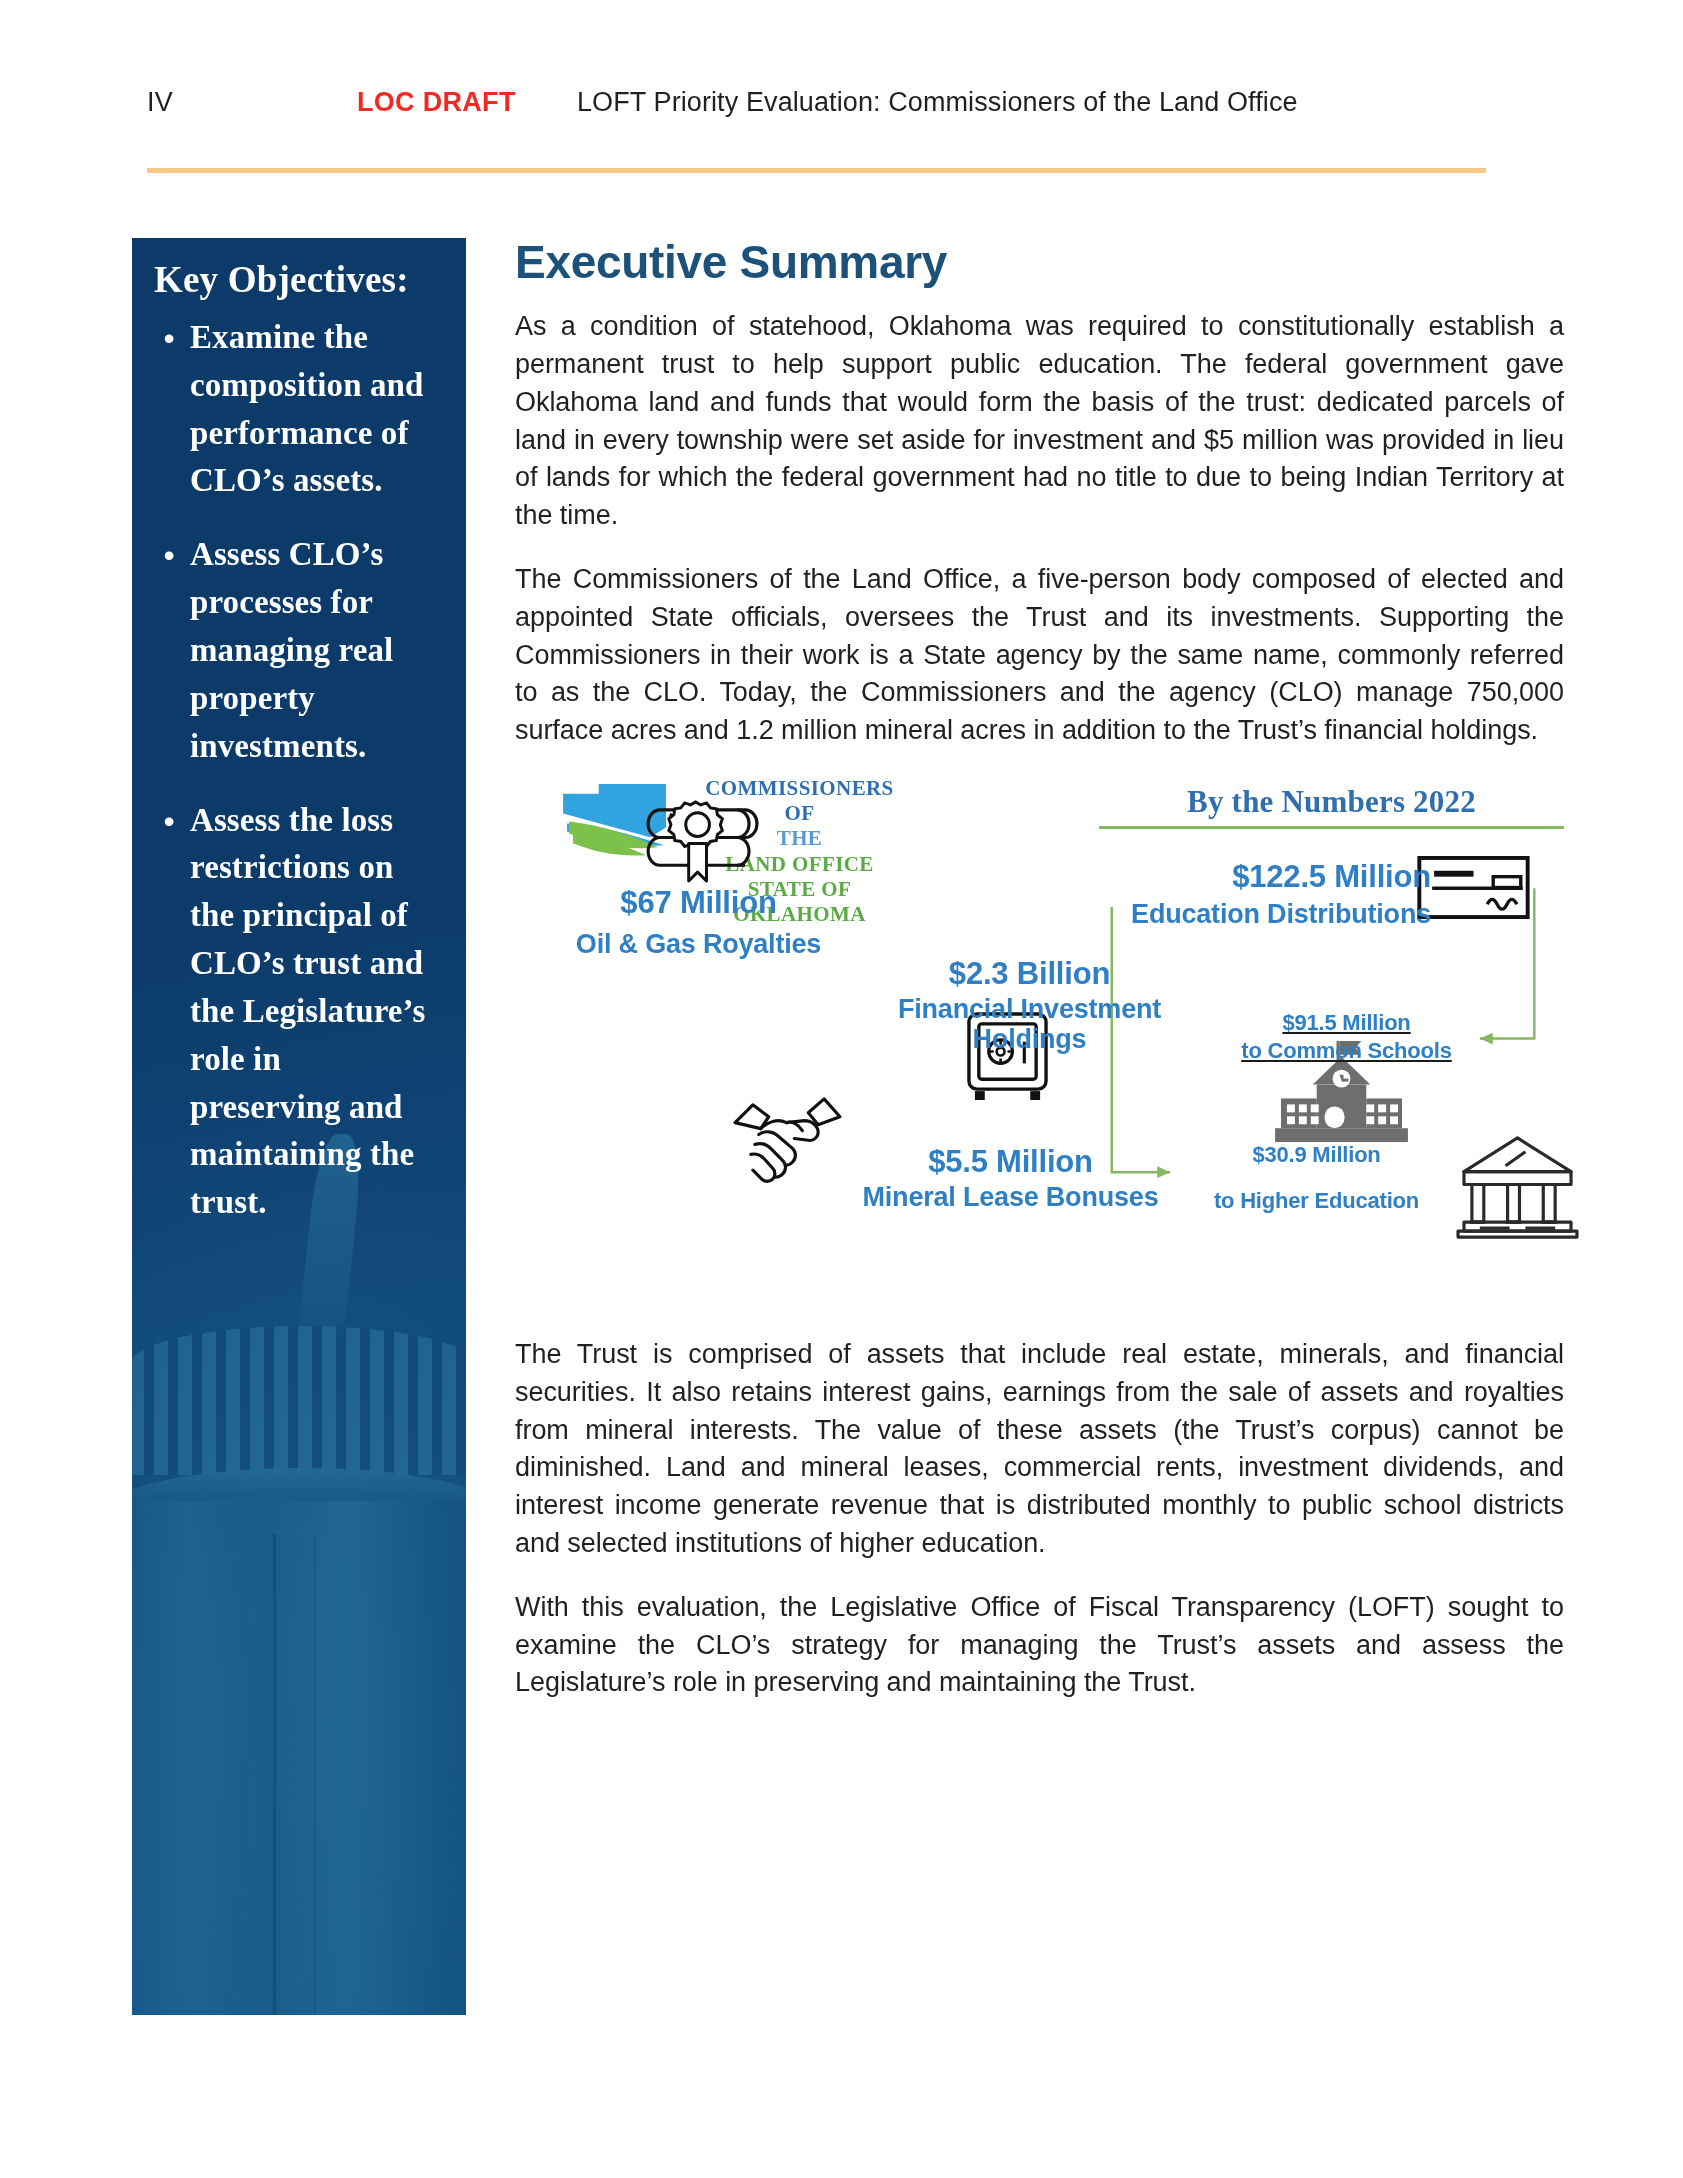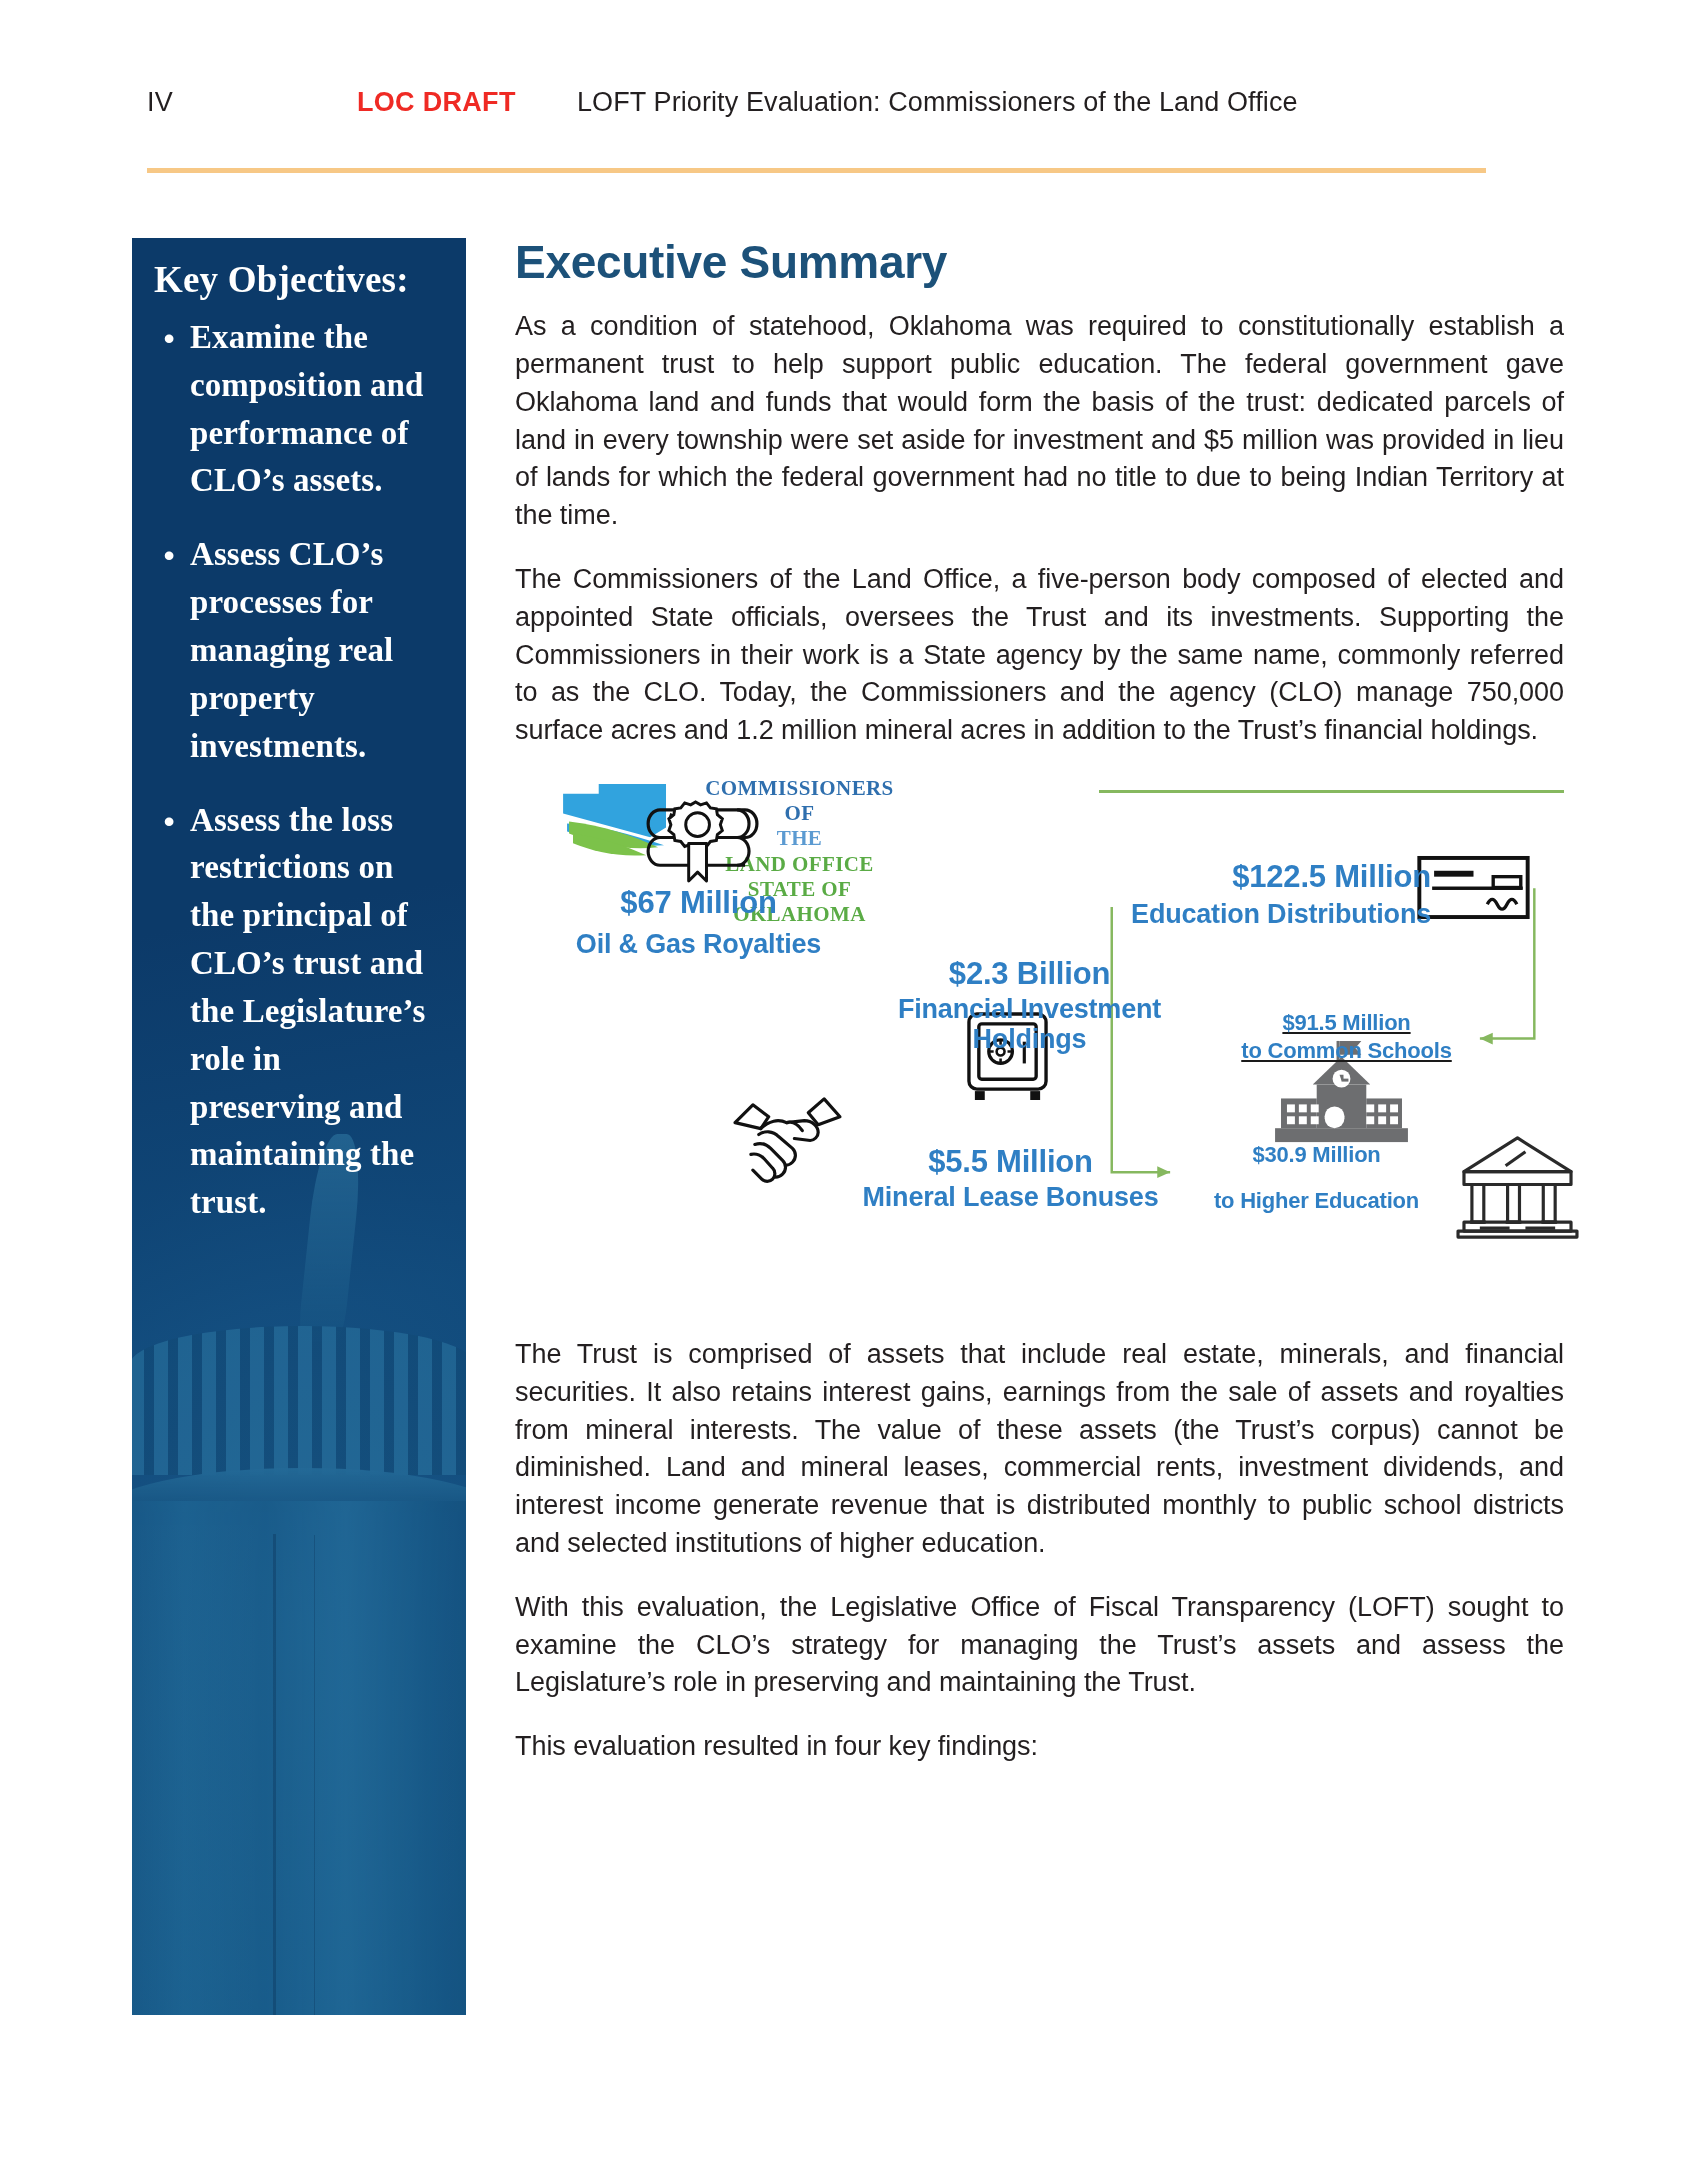--- a/index.html
+++ b/index.html
@@ -357,20 +357,21 @@
         </svg>
         <div class="logo-words">
           <div class="logo-l1">COMMISSIONERS OF</div>
           <div class="logo-l2">THE</div>
           <div class="logo-l3">LAND OFFICE</div>
           <div class="logo-l4">STATE OF OKLAHOMA</div>
         </div>
       </div>
 
       <div class="ig-abs btn-head">
+        <div class="btn-title">By the Numbers 2022</div>
         <div class="btn-rule"></div>
       </div>
 
       <svg class="ig-abs icon-scroll" viewBox="0 0 128 92">
         <g fill="none" stroke="#111" stroke-width="3.2" stroke-linejoin="round">
           <path d="M18 16 H104 a12 14 0 0 1 0 28 H96"></path>
           <path d="M18 16 a12 14 0 0 0 0 28 H96 a12 14 0 0 0 0 -28"></path>
           <path d="M18 44 a12 14 0 0 0 0 28 H104"></path>
           <path d="M30 30 a5 7 0 0 1 0 -10"></path>
           <path d="M96 44 a12 14 0 0 1 0 28"></path>
@@ -488,18 +489,17 @@
 
       <div class="ig-abs stat-higher">
         <div class="stat-amt">$30.9 Million</div>
         <div class="stat-lbl">to Higher Education</div>
       </div>
 
     </div>
 
     <p class="body">The Trust is comprised of assets that include real estate, minerals, and financial securities. It also retains interest gains, earnings from the sale of assets and royalties from mineral interests. The value of these assets (the Trust’s corpus) cannot be diminished. Land and mineral leases, commercial rents, investment dividends, and interest income generate revenue that is distributed monthly to public school districts and selected institutions of higher education.</p>
     <p class="body">With this evaluation, the Legislative Office of Fiscal Transparency (LOFT) sought to examine the CLO’s strategy for managing the Trust’s assets and assess the Legislature’s role in preserving and maintaining the Trust.</p>
-    <p class="body last">This evaluation resulted in four key findings:</p>
 
   </main>
 
 </div>
 
 
 </body></html>

